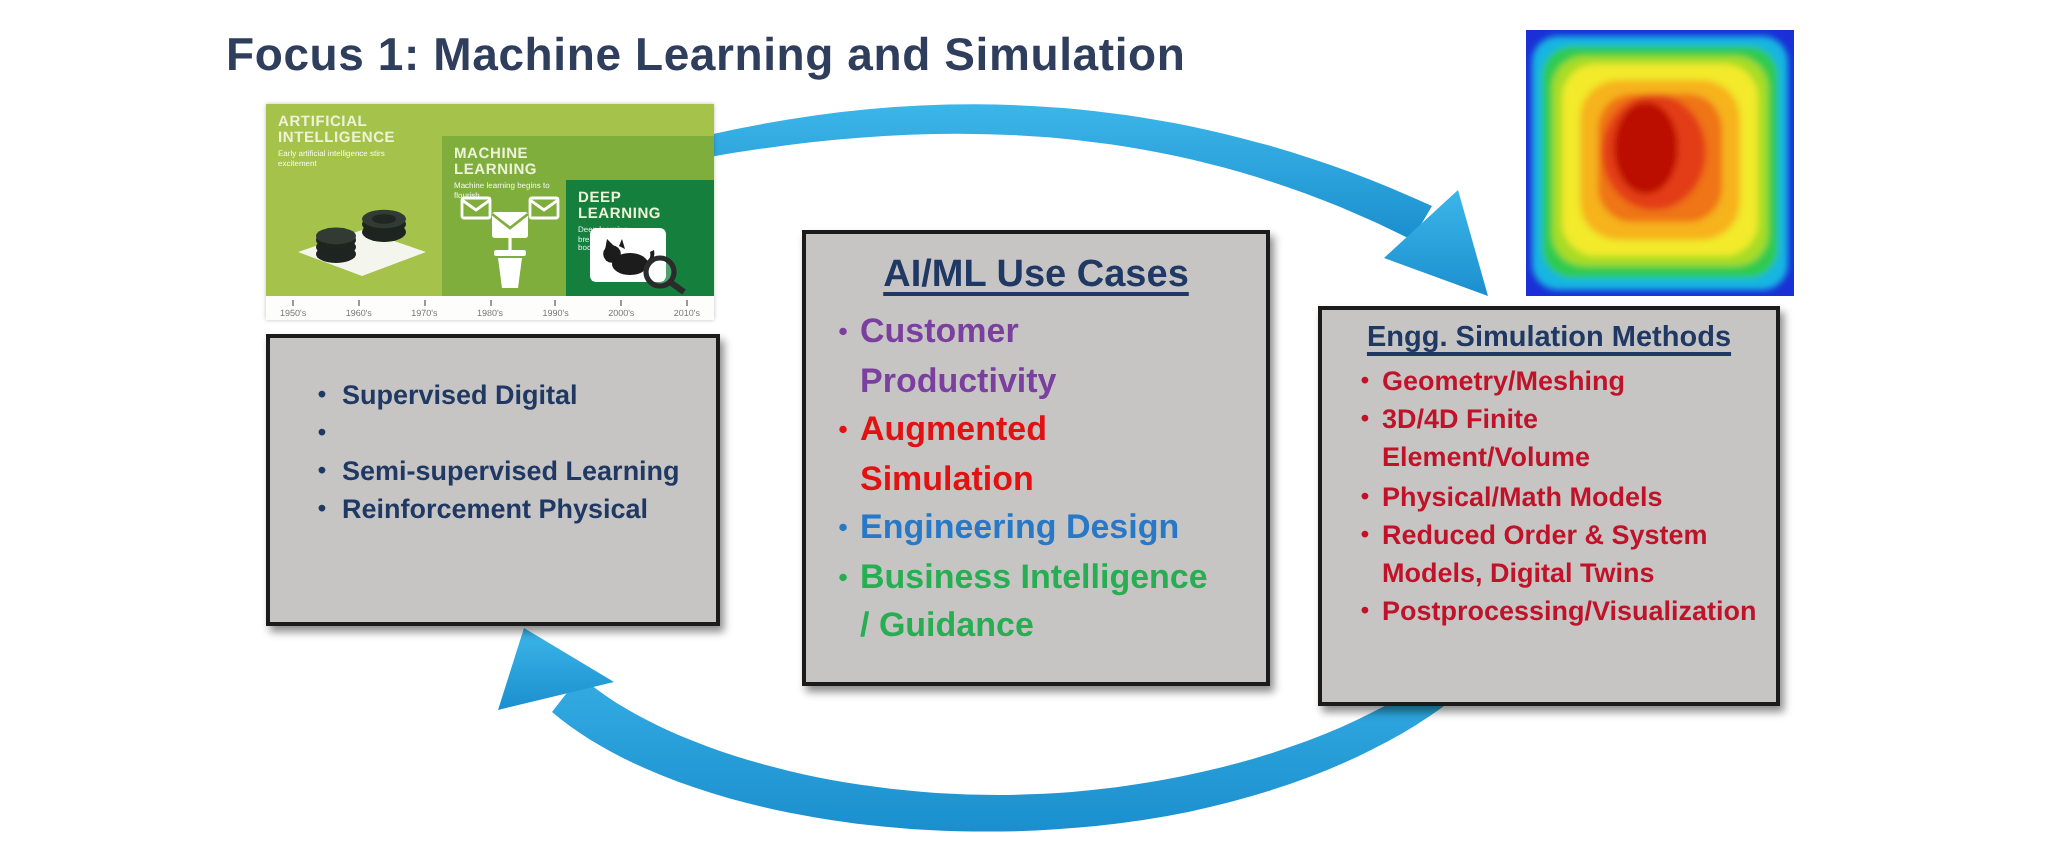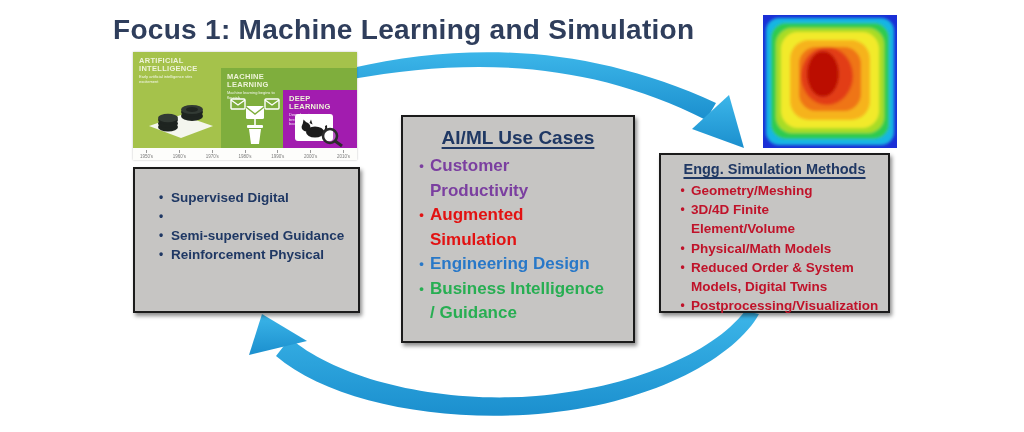--- a/index.html
+++ b/index.html
@@ -1,35 +1,35 @@
 <!DOCTYPE html>
 <html><head>
 <meta charset="utf-8">
 <style>
   * { margin:0; padding:0; box-sizing:border-box; }
   body { background:#ffffff; font-family:"Liberation Sans", sans-serif; }
   .stage { position:relative; width:1024px; height:432px; background:#ffffff; overflow:hidden; }
 
   .slide-title {
     position:absolute; left:113px; top:14px;
-    font-size:28px; font-weight:bold; color:#2f3e5c; letter-spacing:.3px;
+    font-size:23px; font-weight:bold; color:#2f3e5c; letter-spacing:.3px;
     z-index:3;
   }
 
   svg.arrows { position:absolute; left:0; top:0; z-index:1; }
 
   
   .infographic {
     position:absolute; left:133px; top:52px; width:224px; height:108px;
     z-index:2; box-shadow:0 0 2px rgba(0,0,0,.25);
   }
   .ig-green { position:absolute; left:0; top:0; width:224px; height:96px; background:#a5c24b; overflow:hidden; }
   .ig-panel { position:absolute; }
   .ig-panel.ml { left:88px; top:16px; width:136px; height:80px; background:#7fae3d; }
-  .ig-panel.dl { left:150px; top:38px; width:74px; height:58px; background:#a21caf; }
+  .ig-panel.dl { left:150px; top:38px; width:74px; height:58px; background:#15803d; }
   .ig-head {
     font-size:7.5px; font-weight:bold; color:#eef3d8; line-height:8px;
     letter-spacing:.3px; white-space:pre-line; padding:5px 0 0 6px;
   }
   .ig-sub { font-size:4px; color:rgba(255,255,255,.9); line-height:4.6px; padding:2px 0 0 6px; width:70px; }
   .ig-icon { position:absolute; }
   .ig-timeline {
     position:absolute; left:0; top:96px; width:224px; height:12px; background:#fdfdfb;
     display:flex; justify-content:space-between; align-items:center; padding:0 7px;
   }
@@ -39,21 +39,21 @@
   
   .heatmap { position:absolute; left:763px; top:15px; width:134px; height:133px; z-index:2; }
 
   
   .panel {
     position:absolute; background:#c6c5c3; border:2px solid #1b1b1b;
     box-shadow:2px 3px 4px rgba(0,0,0,.45); z-index:2;
   }
   .panel-ml   { left:133px; top:167px; width:227px; height:146px; padding:5px 6px; }
   .panel-uc   { left:401px; top:115px; width:234px; height:228px; padding:6px 8px; }
-  .panel-sim  { left:659px; top:153px; width:231px; height:160px; padding:4px 7px; }
+  .panel-sim  { left:659px; top:153px; width:231px; height:200px; padding:4px 7px; }
 
   .box-title {
     text-align:center; font-weight:bold; color:#1f3864;
     text-decoration:underline; text-decoration-thickness:1.5px; text-underline-offset:3px;
   }
   .panel-ml .box-title  { font-size:15px; margin-top:4px; }
   .panel-uc .box-title  { font-size:19px; margin-top:4px; }
   .panel-sim .box-title { font-size:14.5px; margin-top:2px; }
 
   ul.blist { list-style:none; }
@@ -215,21 +215,21 @@
     <ul class="blist" style="color: rgb(31, 56, 100);">
       <li>
           <span class="dot">•</span>
           <span class="item-text">Supervised Digital</span>
         </li>
       <li>
           <span class="dot">•</span>
         </li>
       <li>
           <span class="dot">•</span>
-          <span class="item-text">Semi-supervised Guidance</span>
+          <span class="item-text">Semi-supervised Learning</span>
         </li>
       <li>
           <span class="dot">•</span>
           <span class="item-text">Reinforcement Physical</span>
         </li>
     </ul>
   </div>
 
   <div class="panel panel-uc">
     <div class="box-title">AI/ML Use Cases</div>

